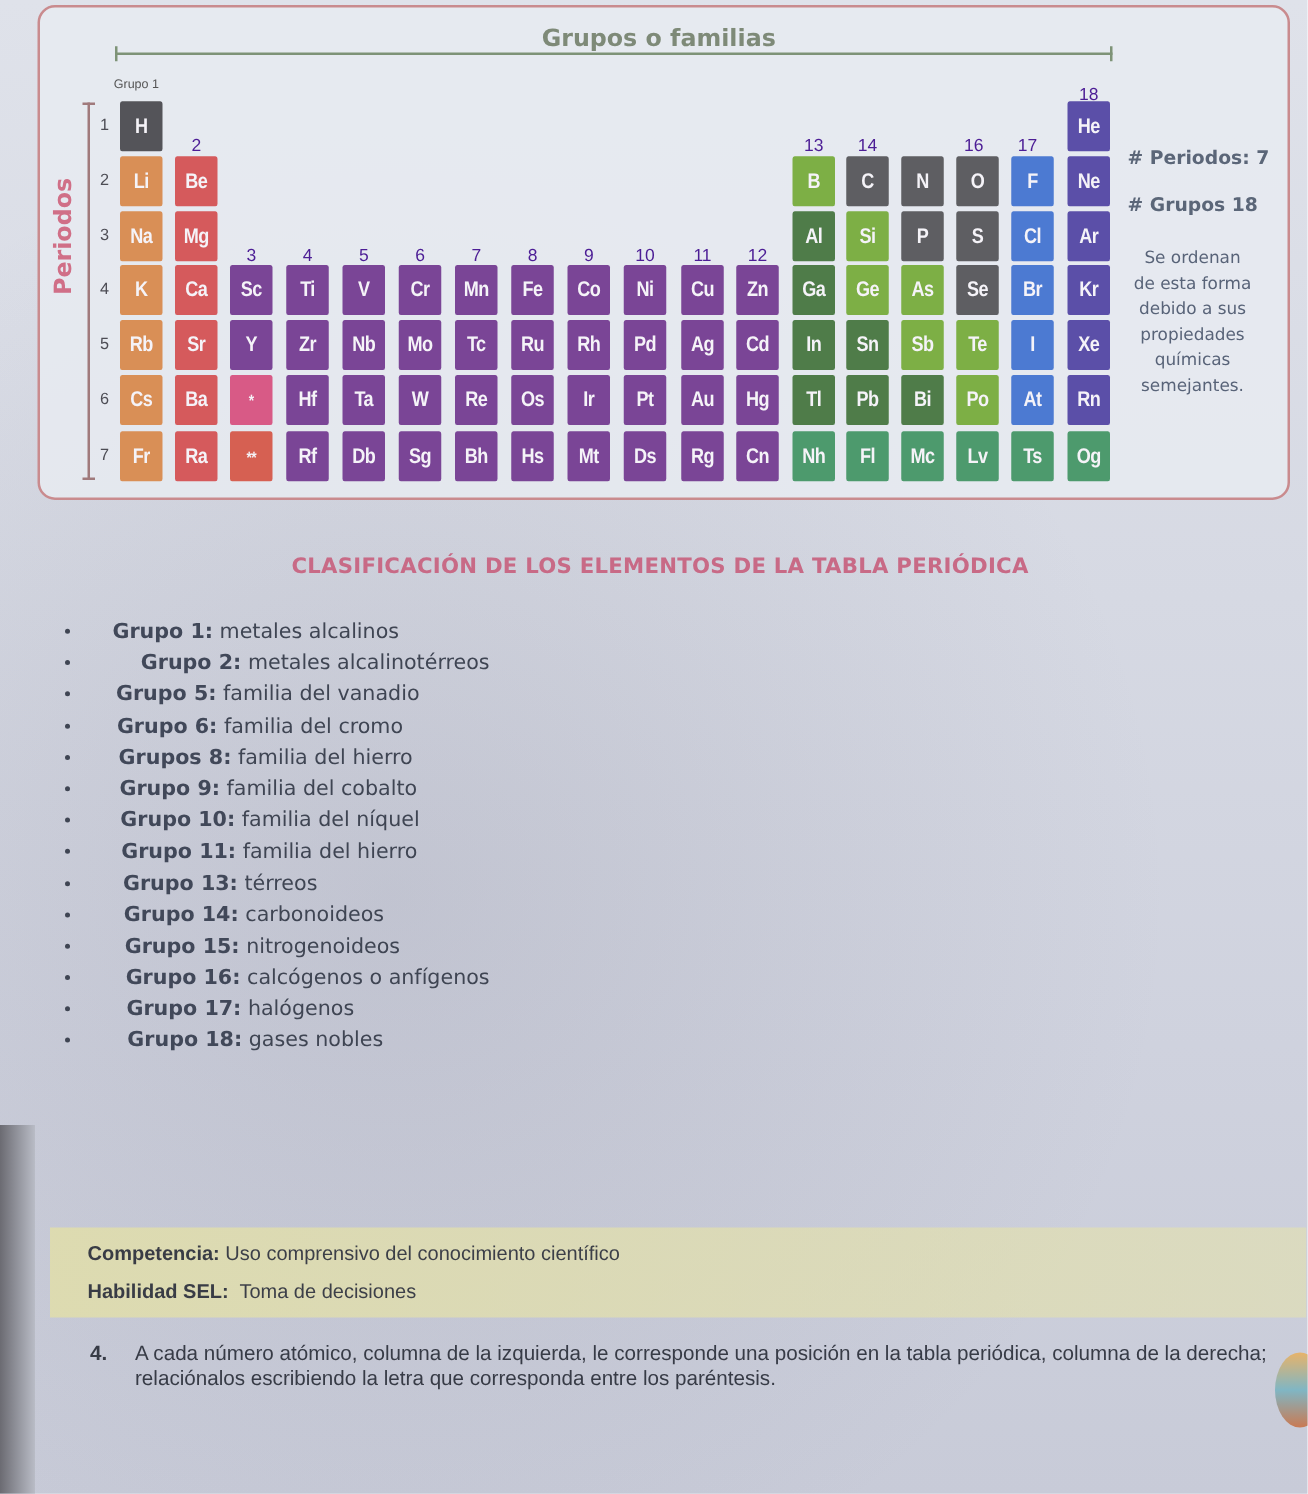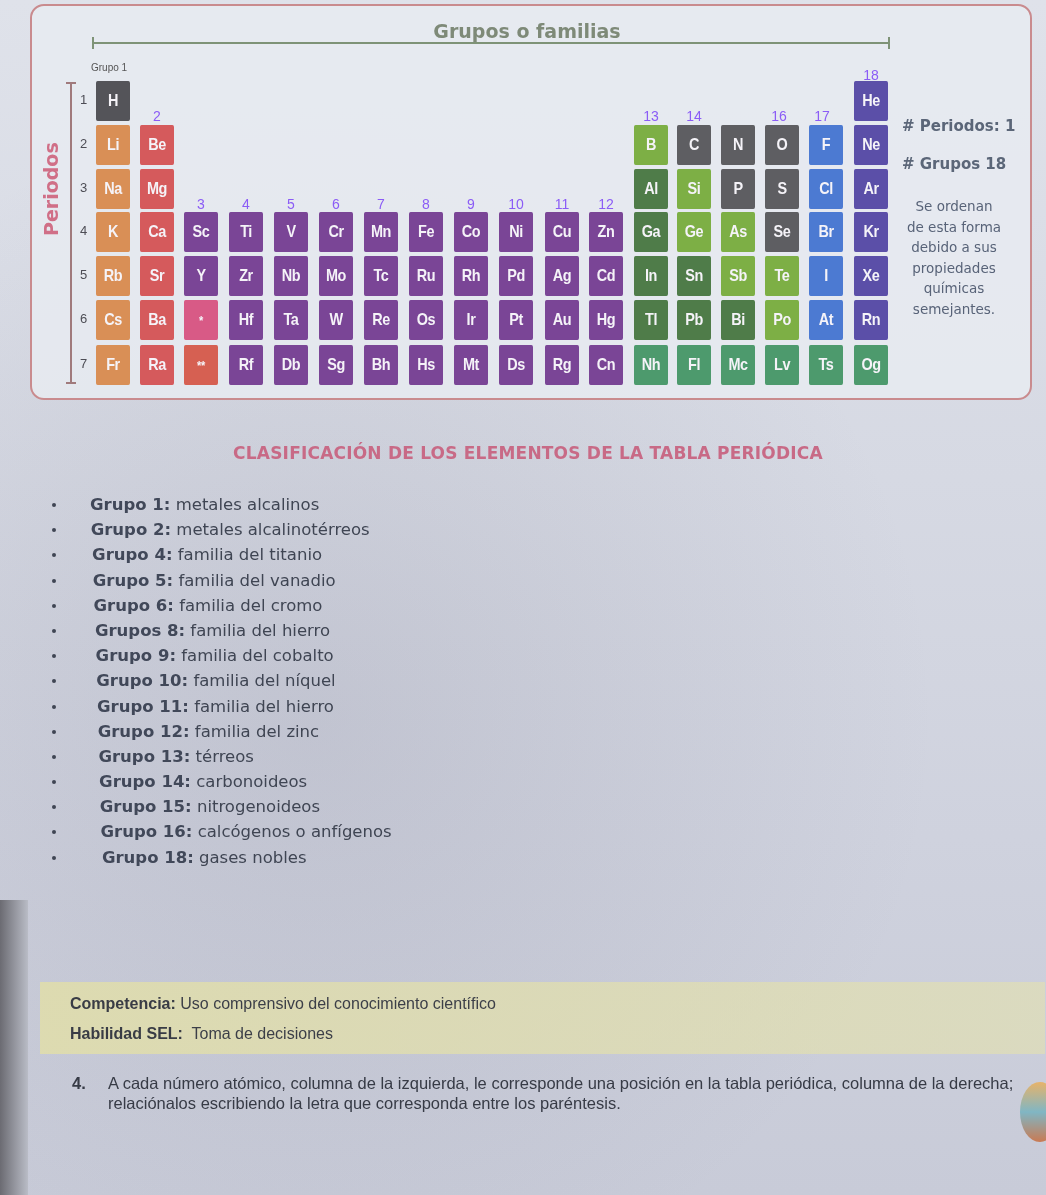--- a/index.html
+++ b/index.html
@@ -19,21 +19,21 @@
     font-family:"DejaVu Sans", sans-serif; font-weight:bold; font-size:19px; color:#7e8a78; }
   .groups-line { position:absolute; left:92px; top:42px; width:798px; height:2px; background:#7e9377; }
   .groups-line::before, .groups-line::after { content:""; position:absolute; top:-5px; width:2px; height:12px; background:#7e9377; }
   .groups-line::before { left:0; } .groups-line::after { right:0; }
   .periods-line { position:absolute; left:70px; top:82px; width:2px; height:302px; background:#a07a7c; }
   .periods-line::before, .periods-line::after { content:""; position:absolute; left:-4px; width:10px; height:2px; background:#a07a7c; }
   .periods-line::before { top:0; } .periods-line::after { bottom:0; }
   .periods-label { position:absolute; left:40px; top:236px; transform:rotate(-90deg); transform-origin:left top;
     font-weight:bold; font-size:19px; color:#d06f87; }
   .grupo1-label { position:absolute; left:91px; top:62px; font-size:10px; color:#555; font-family:"Liberation Sans", sans-serif; }
-  .num { position:absolute; font-family:"Liberation Sans", sans-serif; font-size:14px; color:#8b5cf6; transform:translateX(-50%); }
+  .num { position:absolute; font-family:"Liberation Sans", sans-serif; font-size:14px; color:#4c1d95; transform:translateX(-50%); }
   .pnum { position:absolute; font-family:"Liberation Sans", sans-serif; font-size:13px; color:#4d4d55; }
   .cell { position:absolute; width:40px; height:40px; border-radius:2px; color:#f5f3f8;
     font-family:"Liberation Sans", sans-serif; font-weight:bold; font-size:17px; letter-spacing:-0.5px;
     display:flex; align-items:center; justify-content:center; transform:translate(-50%,-50%) scaleX(0.85); }
   .cell.small { font-size:13px; }
   .side-note { position:absolute; font-family:"DejaVu Sans", sans-serif; color:#4d5868; }
   .side-note.bold { font-weight:bold; font-size:15px; color:#5b6678; }
   .side-desc { position:absolute; left:898px; top:196px; width:112px; text-align:center; font-size:13.5px; line-height:20.5px; color:#586378; }
   .section-title { position:absolute; left:0; width:1056px; top:443px; text-align:center;
     font-weight:bold; font-size:17px; color:#c86a86; letter-spacing:0.2px; }
@@ -180,48 +180,47 @@
     <div class="cell" style="left: 562px; top: 365px; background: rgb(122, 69, 150);">Rg</div>
     <div class="cell" style="left: 606px; top: 365px; background: rgb(122, 69, 150);">Cn</div>
     <div class="cell" style="left: 651px; top: 365px; background: rgb(77, 154, 109);">Nh</div>
     <div class="cell" style="left: 694px; top: 365px; background: rgb(77, 154, 109);">Fl</div>
     <div class="cell" style="left: 738px; top: 365px; background: rgb(77, 154, 109);">Mc</div>
     <div class="cell" style="left: 782px; top: 365px; background: rgb(77, 154, 109);">Lv</div>
     <div class="cell" style="left: 826px; top: 365px; background: rgb(77, 154, 109);">Ts</div>
     <div class="cell" style="left: 871px; top: 365px; background: rgb(77, 154, 109);">Og</div>
   </div>
 
-<div class="side-note bold" style="left:902px; top:117px;"># Periodos: 1</div>
+<div class="side-note bold" style="left:902px; top:117px;"># Periodos: 7</div>
 <div class="side-note bold" style="left:902px; top:155px;"># Grupos 18</div>
 <div class="side-desc" id="side-desc">
     <div>Se ordenan</div>
     <div>de esta forma</div>
     <div>debido a sus</div>
     <div>propiedades</div>
     <div>químicas</div>
     <div>semejantes.</div>
   </div>
 
 <div class="section-title">CLASIFICACIÓN DE LOS ELEMENTOS DE LA TABLA PERIÓDICA</div>
 
 <ul class="list" id="class-list">
     <li style="padding-left: 38px;"><span class="bullet"></span><span class="lbl">Grupo 1:</span><span> metales alcalinos</span></li>
-    <li style="padding-left: 38.7px;"><span class="bullet"></span><span class="lbl">Grupo 2:</span><span> metales alcalinotérreos</span></li>
-    <li style="padding-left: 40.1px;"><span class="bullet"></span><span class="lbl">Grupo 4:</span><span> familia del titanio</span></li>
+    <li style="padding-left: 38.7px; text-align: right;"><span class="bullet"></span><span class="lbl">Grupo 2:</span><span> metales alcalinotérreos</span></li>
     <li style="padding-left: 40.8px;"><span class="bullet"></span><span class="lbl">Grupo 5:</span><span> familia del vanadio</span></li>
     <li style="padding-left: 41.5px;"><span class="bullet"></span><span class="lbl">Grupo 6:</span><span> familia del cromo</span></li>
     <li style="padding-left: 42.9px;"><span class="bullet"></span><span class="lbl">Grupos 8:</span><span> familia del hierro</span></li>
     <li style="padding-left: 43.6px;"><span class="bullet"></span><span class="lbl">Grupo 9:</span><span> familia del cobalto</span></li>
     <li style="padding-left: 44.3px;"><span class="bullet"></span><span class="lbl">Grupo 10:</span><span> familia del níquel</span></li>
     <li style="padding-left: 45px;"><span class="bullet"></span><span class="lbl">Grupo 11:</span><span> familia del hierro</span></li>
-    <li style="padding-left: 45.7px;"><span class="bullet"></span><span class="lbl">Grupo 12:</span><span> familia del zinc</span></li>
     <li style="padding-left: 46.4px;"><span class="bullet"></span><span class="lbl">Grupo 13:</span><span> térreos</span></li>
     <li style="padding-left: 47.1px;"><span class="bullet"></span><span class="lbl">Grupo 14:</span><span> carbonoideos</span></li>
     <li style="padding-left: 47.8px;"><span class="bullet"></span><span class="lbl">Grupo 15:</span><span> nitrogenoideos</span></li>
     <li style="padding-left: 48.5px;"><span class="bullet"></span><span class="lbl">Grupo 16:</span><span> calcógenos o anfígenos</span></li>
+    <li style="padding-left: 49.2px;"><span class="bullet"></span><span class="lbl">Grupo 17:</span><span> halógenos</span></li>
     <li style="padding-left: 49.9px;"><span class="bullet"></span><span class="lbl">Grupo 18:</span><span> gases nobles</span></li>
   </ul>
 
 <div class="sel-box"></div>
 <div class="sel-line" style="top:995px;">
   <b>Competencia:</b><span> Uso comprensivo del conocimiento científico</span>
 </div>
 <div class="sel-line" style="top:1025px;">
   <b>Habilidad SEL:</b><span style="white-space:pre;">  Toma de decisiones</span>
 </div>

